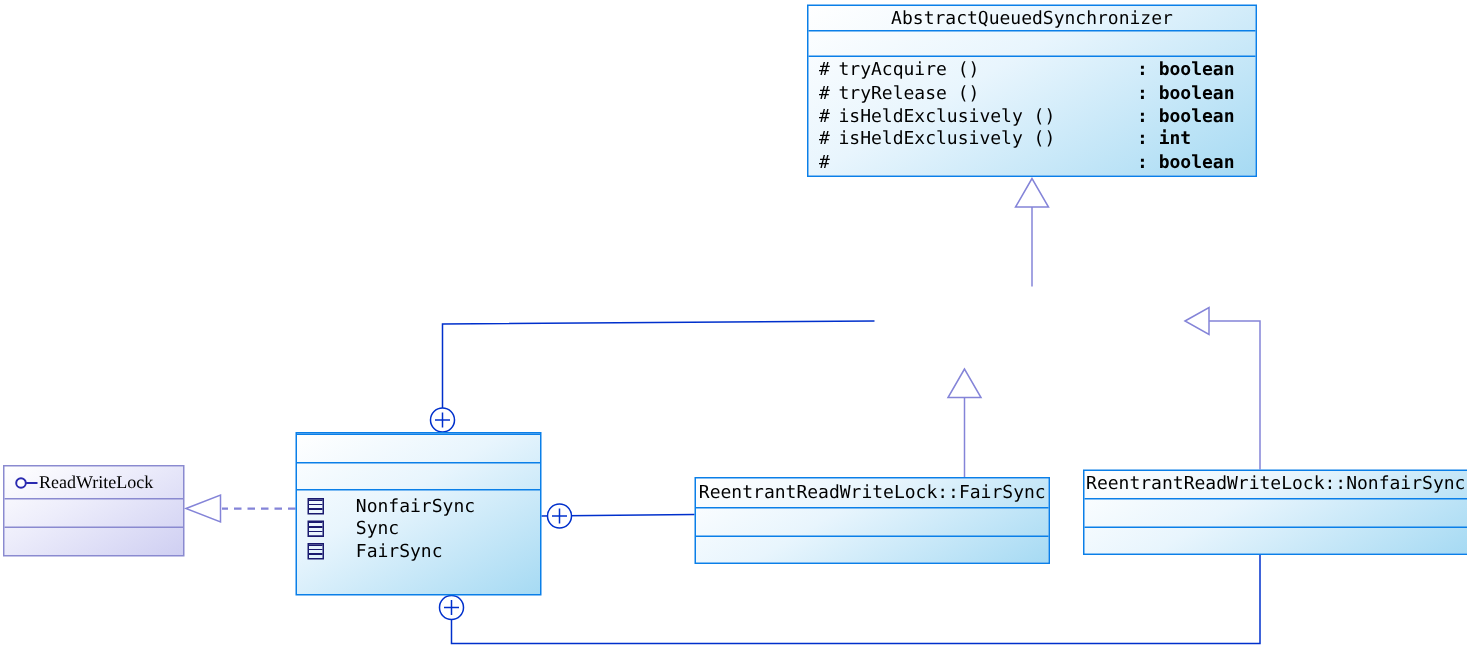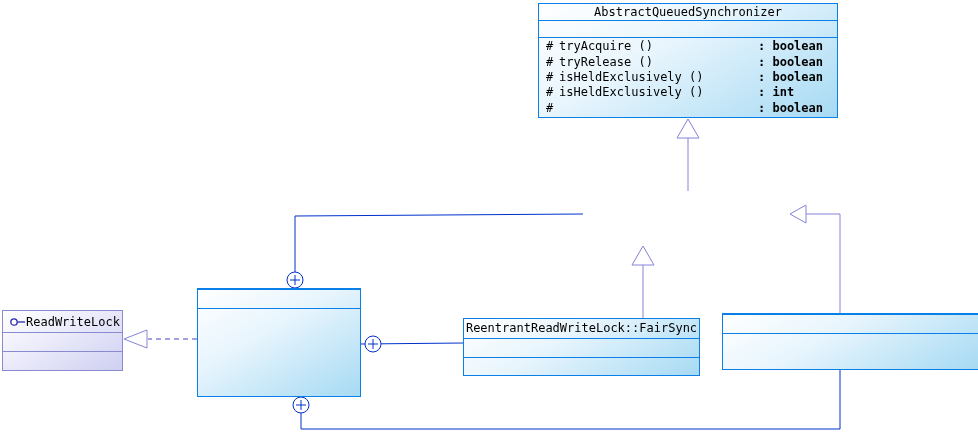--- a/index.html
+++ b/index.html
@@ -13,21 +13,21 @@
     position:absolute;box-sizing:border-box;
     border:1px solid #0a7fe8;
     background:linear-gradient(150deg,#ffffff 0%,#e8f5fd 40%,#a6daf3 100%);
   }
   .uml-box .title{
     text-align:center;white-space:nowrap;overflow:hidden;padding:0 1px;box-sizing:border-box;
   }
   .compartment{border-top:1px solid #0a7fe8;box-sizing:border-box;overflow:hidden;}
   .iface{border-color:#8a8ad0;background:linear-gradient(150deg,#ffffff 0%,#ededfb 40%,#cfcff2 100%);}
   .iface .compartment{border-color:#8a8ad0;}
-  .iface .title{text-align:left;padding-left:6px;display:flex;align-items:center;gap:0;}
+  .iface .title{text-align:left;padding-left:6px;display:flex;align-items:center;gap:0;font-family:Liberation Serif, serif;}
   .methods{display:flex;flex-direction:column;justify-content:space-around;padding:1px 0;}
   .m-row{position:relative;height:15px;line-height:15px;white-space:nowrap;}
   .m-row .vis{position:absolute;left:7px;}
   .m-row .mname{position:absolute;left:20px;}
   .m-row .mtype{position:absolute;left:219px;font-weight:bold;}
   .nested{padding-top:3px;}
   .n-row{height:15px;line-height:15px;white-space:nowrap;}
   .n-icon{
     display:inline-block;width:11px;height:11px;box-sizing:border-box;
     border:1px solid #1a1a6e;margin-left:7px;vertical-align:-2px;
@@ -112,20 +112,34 @@
         <span class="vis">#</span>
         <span class="mtype">: boolean</span>
       </div>
     </div>
   </div>
 
 
   <div class="uml-box" style="left:197px;top:288px;width:164px;height:109px;">
     <div class="compartment" style="height:19px;"></div>
     <div class="compartment" style="height:18px;"></div>
+    <div class="compartment nested" style="height:52px;">
+      <div class="n-row">
+        <span class="n-icon"></span>
+        <span class="n-label">NonfairSync</span>
+      </div>
+      <div class="n-row">
+        <span class="n-icon"></span>
+        <span class="n-label">Sync</span>
+      </div>
+      <div class="n-row">
+        <span class="n-icon"></span>
+        <span class="n-label">FairSync</span>
+      </div>
+    </div>
   </div>
 
   <div class="uml-box iface" style="left:2px;top:310px;width:121px;height:61px;">
     <div class="title" style="height:21px;">
       <svg width="17" height="12" viewBox="0 0 17 12">
         <circle cx="5" cy="6" r="3.2" fill="#ffffff" stroke="#2a2ab0" stroke-width="1.3"></circle>
         <line x1="8.4" y1="6" x2="16" y2="6" stroke="#2a2ab0" stroke-width="1.3"></line>
       </svg>
       <span>ReadWriteLock</span>
     </div>
@@ -133,17 +147,18 @@
     <div class="compartment" style="height:19px;"></div>
   </div>
 
   <div class="uml-box" style="left:463px;top:318px;width:237px;height:58px;">
     <div class="title" style="height:19px;line-height:18px;">ReentrantReadWriteLock::FairSync</div>
     <div class="compartment" style="height:19px;"></div>
     <div class="compartment" style="height:18px;"></div>
   </div>
 
   <div class="uml-box" style="left:722px;top:313px;width:257px;height:57px;">
+    <div class="title" style="height:18px;line-height:17px;">ReentrantReadWriteLock::NonfairSync</div>
     <div class="compartment" style="height:19px;"></div>
     <div class="compartment" style="height:18px;"></div>
   </div>
 
 </div>
 
 </body></html>

